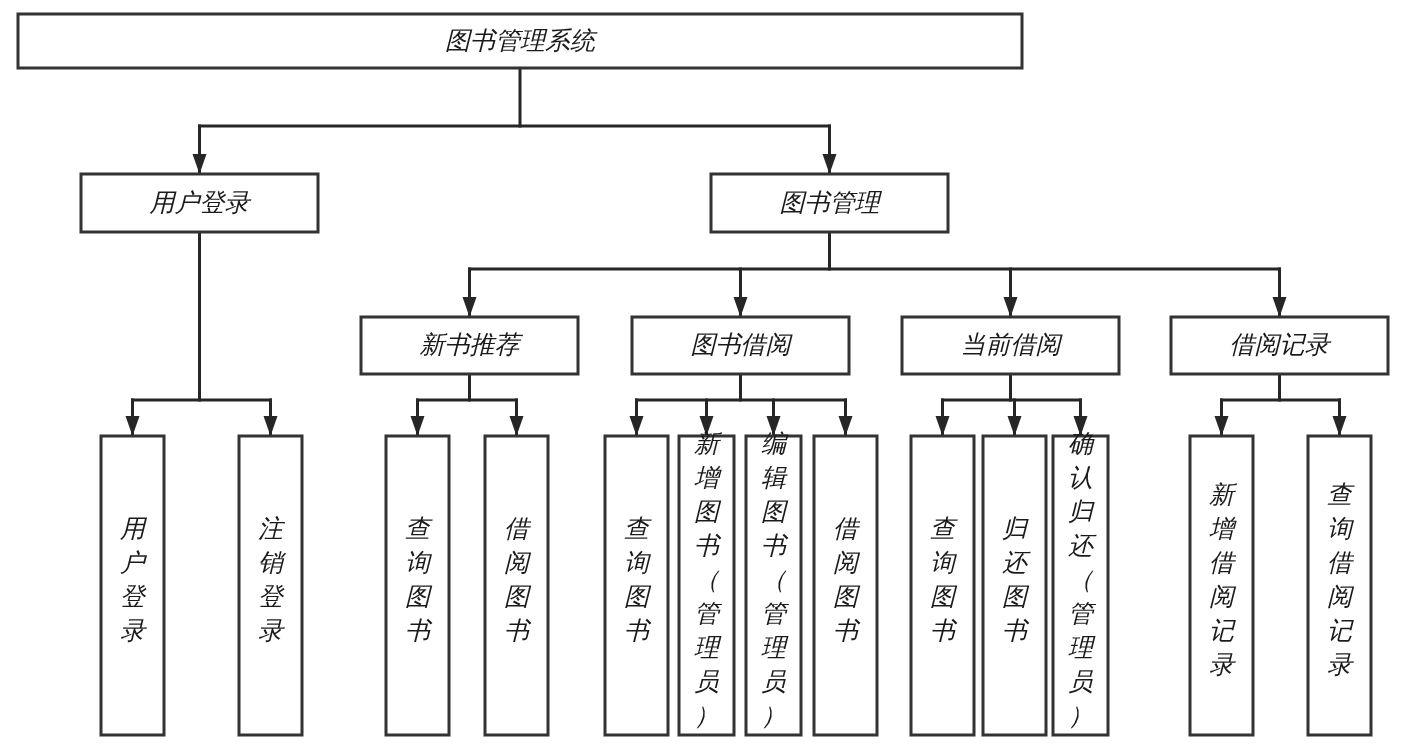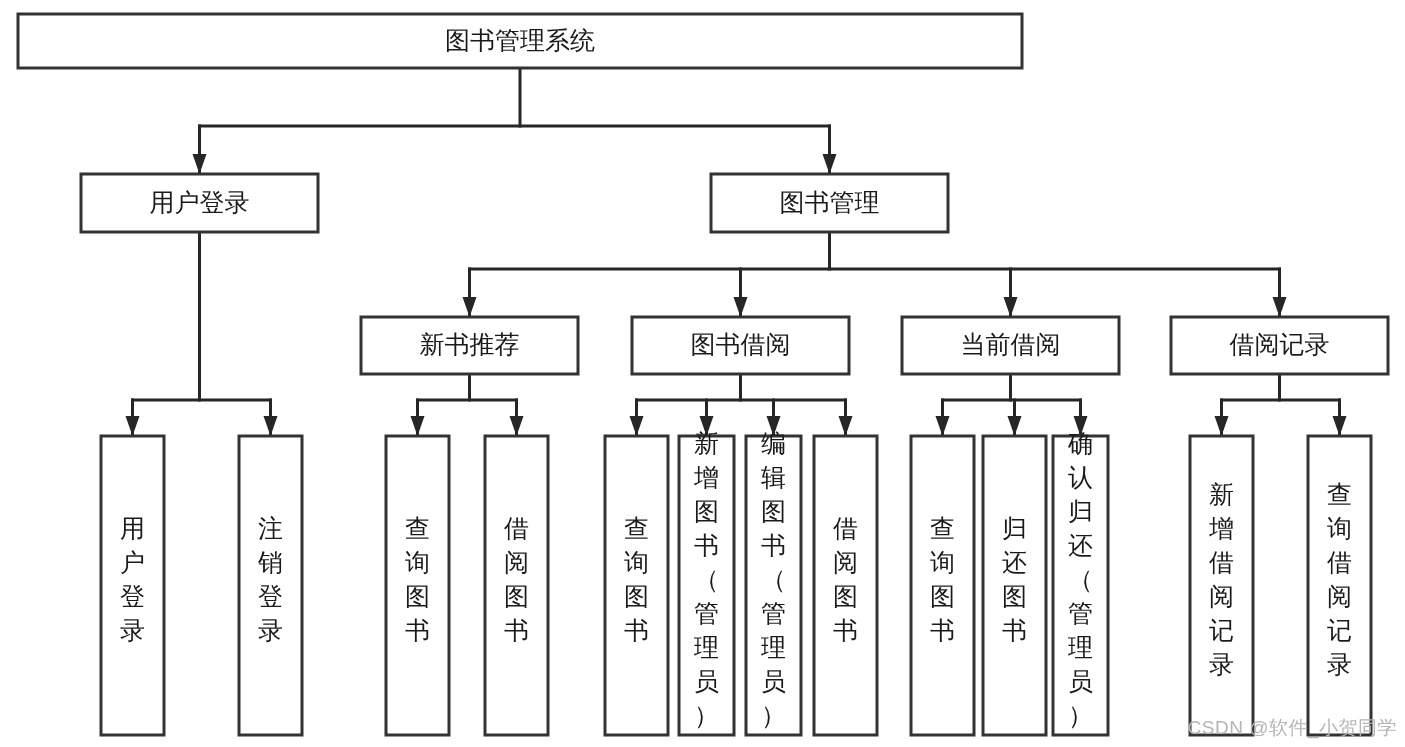--- a/index.html
+++ b/index.html
@@ -12,20 +12,21 @@
     height: 747px;
     position: relative;
     overflow: hidden;
     font-family: "Liberation Sans", "DejaVu Sans", sans-serif;
   }
   #diagram-root {
     position: absolute;
     left: 0; top: 0;
     width: 1405px;
     height: 747px;
+    font-style: italic;
   }
   svg.diagram {
     display: block;
     width: 1405px;
     height: 747px;
   }
   .node-rect {
     fill: #ffffff;
     stroke: #333333;
     stroke-width: 3;
@@ -217,14 +218,13 @@
         <g>
           <rect x="1190" y="436" width="63" height="299" class="node-rect"></rect>
           <text x="1221.5" y="502.5" class="leaf-label"><tspan x="1221.5" dy="0">新</tspan><tspan x="1221.5" dy="34">增</tspan><tspan x="1221.5" dy="34">借</tspan><tspan x="1221.5" dy="34">阅</tspan><tspan x="1221.5" dy="34">记</tspan><tspan x="1221.5" dy="34">录</tspan></text>
         </g>
         <g>
           <rect x="1308" y="436" width="63" height="299" class="node-rect"></rect>
           <text x="1339.5" y="502.5" class="leaf-label"><tspan x="1339.5" dy="0">查</tspan><tspan x="1339.5" dy="34">询</tspan><tspan x="1339.5" dy="34">借</tspan><tspan x="1339.5" dy="34">阅</tspan><tspan x="1339.5" dy="34">记</tspan><tspan x="1339.5" dy="34">录</tspan></text>
         </g>
       </g>
   </svg>
-  <div class="watermark">CSDN @软件_小贺同学</div>
 </div>
 
 </body></html>

